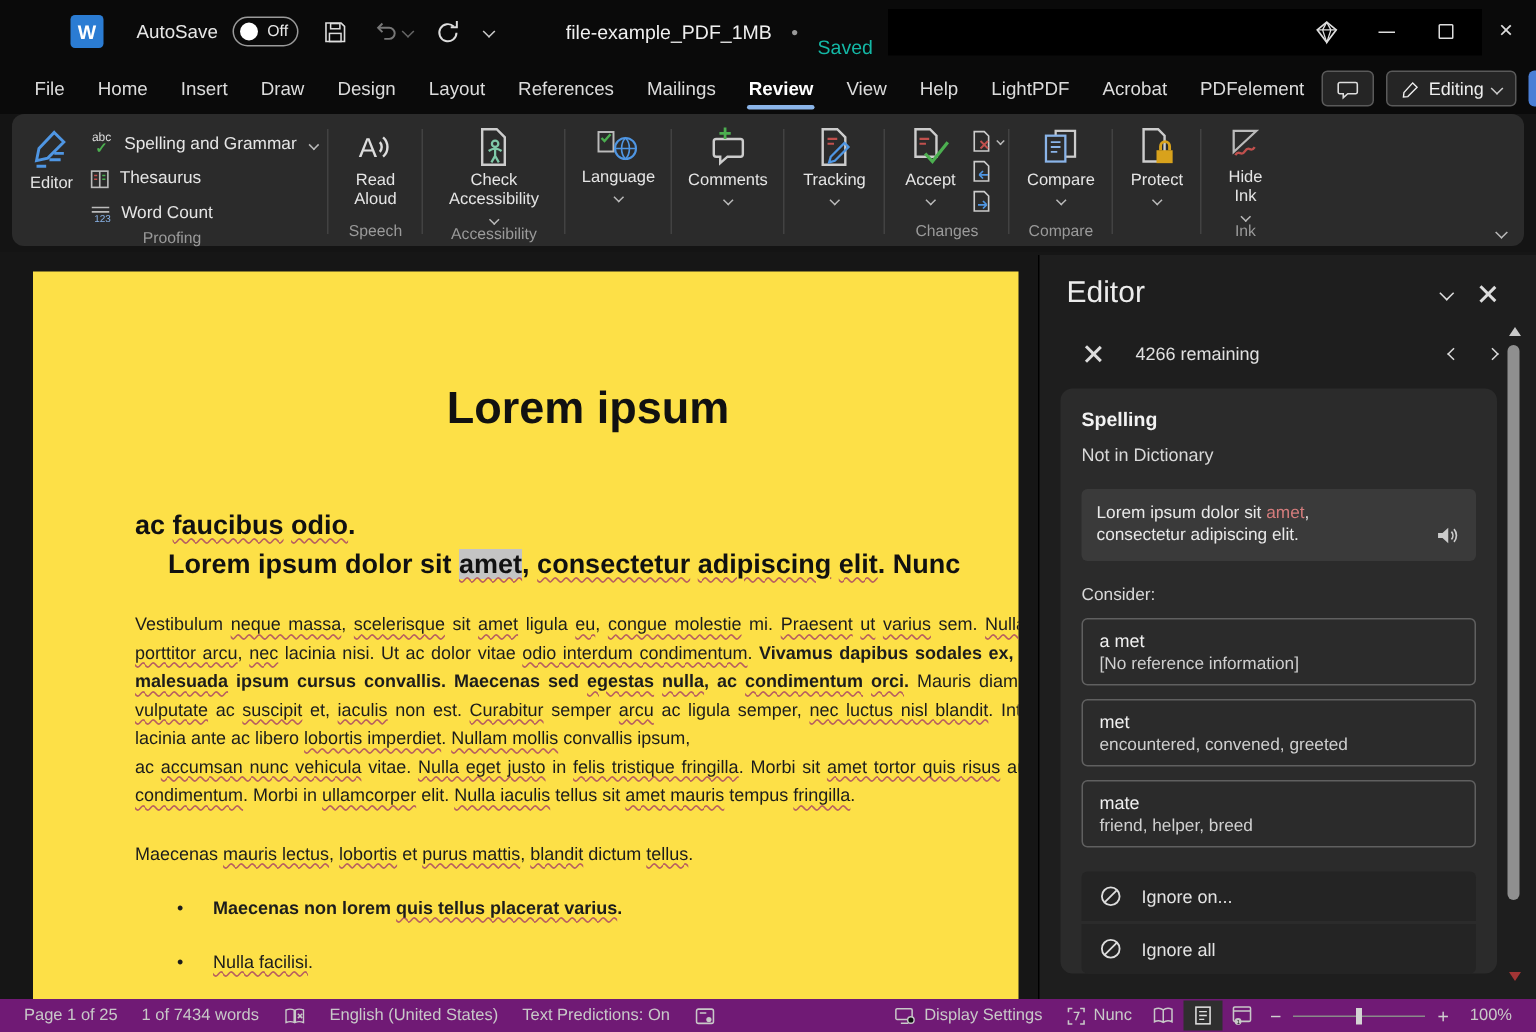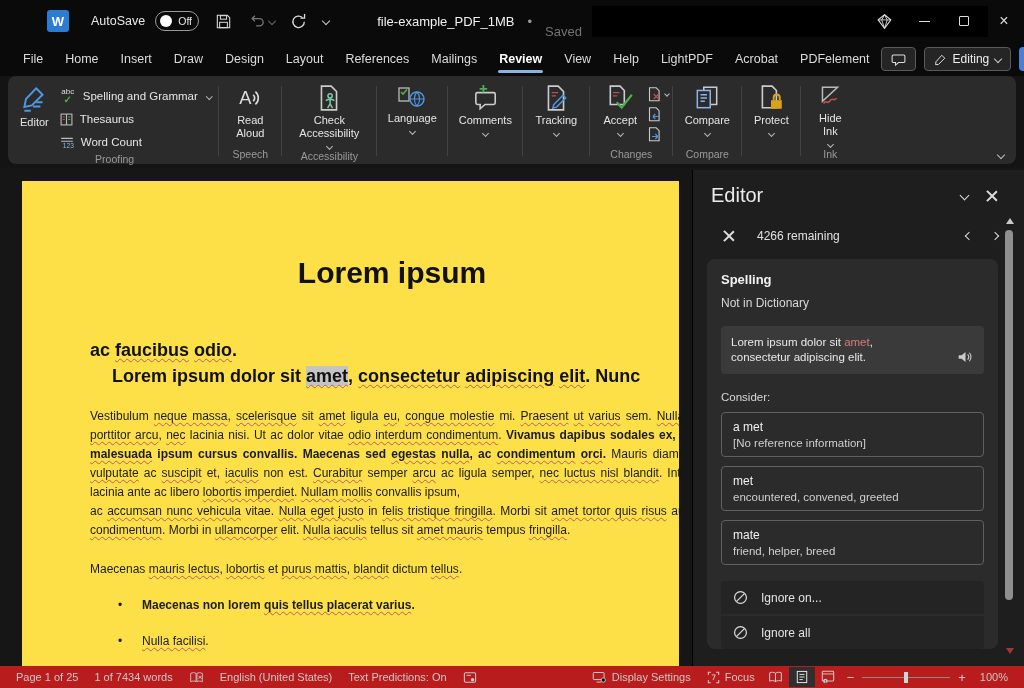--- a/index.html
+++ b/index.html
@@ -12,21 +12,21 @@
   .word-logo{width:22px;height:22px;margin-left:47px;background:#2b7cd3;border-radius:3px;color:#fff;font-weight:bold;font-size:13px;display:flex;align-items:center;justify-content:center;}
   .autosave-lbl{font-size:12.5px;color:#e8e8e8;margin-left:22px;}
   .toggle{margin-left:10px;width:44px;height:20px;border:1px solid #9a9a9a;border-radius:10px;display:flex;align-items:center;padding:0 4px;gap:6px;cursor:pointer;}
   .knob{width:12px;height:12px;border-radius:50%;background:#fff;}
   .toggle-state{font-size:10.5px;color:#e8e8e8;}
   .tb-ic{width:20px;height:20px;display:flex;align-items:center;justify-content:center;}
   .tb-gap{margin-left:14px;}
   .chev{display:inline-block;width:6px;height:6px;border-right:1.4px solid currentColor;border-bottom:1.4px solid currentColor;transform:rotate(45deg);}
   .chev-l{transform:rotate(135deg);} .chev-r{transform:rotate(-45deg);}
   .doc-title-wrap{display:flex;align-items:center;gap:13px;margin-left:48px;font-size:13px;color:#f0f0f0;cursor:pointer;}
-  .doc-status{color:#737373;margin-top:20px;} .dot-sep{color:#9a9a9a;}
+  .doc-status{color:#14b8a6;margin-top:20px;} .dot-sep{color:#9a9a9a;}
   .redacted{position:absolute;left:592px;top:6px;width:396px;height:31px;background:#000;}
   .search-btn{position:absolute;left:656px;top:10px;}
   .tb-right{position:absolute;right:0;top:0;height:42px;display:flex;align-items:center;}
   .win-btn{width:40px;height:42px;display:flex;align-items:center;justify-content:center;color:#ddd;cursor:pointer;}
   .minbar{width:11px;height:0;border-top:1.3px solid #ddd;}
   .maxbox{width:10px;height:10px;border:1.3px solid #ddd;border-radius:1px;}
   .closex{font-size:16px;line-height:1;}
 
   
   .tabrow{position:absolute;top:42px;left:0;right:0;height:34px;background:#0a0a0a;display:flex;align-items:center;padding-left:12px;}
@@ -97,21 +97,21 @@
   .actions{margin-top:16px;text-align:center;}
   .action-row{height:33px;background:#242424;display:flex;align-items:center;gap:13px;padding:0 12px;font-size:12px;color:#e2e2e2;cursor:pointer;}
   .action-row:first-child{border-radius:4px 4px 0 0;margin-bottom:2px;}
   .action-row:last-child{border-radius:0 0 4px 4px;}
   .pane-scroll{position:absolute;right:10px;top:48px;bottom:10px;width:9px;}
   .ps-up{position:absolute;top:0;left:1px;width:0;height:0;border-left:4px solid transparent;border-right:4px solid transparent;border-bottom:6px solid #c8c8c8;}
   .ps-thumb{position:absolute;top:12px;left:0;width:8px;height:370px;background:#8f8f8f;border-radius:4px;}
   .ps-down{position:absolute;bottom:2px;left:1px;width:0;height:0;border-left:4px solid transparent;border-right:4px solid transparent;border-top:6px solid #a23535;}
 
   
-  .statusbar{position:absolute;left:0;right:0;bottom:0;height:22px;background:#b91c1c;display:flex;align-items:center;font-size:11px;color:#c8c8c8;padding:0 8px;}
+  .statusbar{position:absolute;left:0;right:0;bottom:0;height:22px;background:#701a75;display:flex;align-items:center;font-size:11px;color:#c8c8c8;padding:0 8px;}
   .sb-item{padding:0 8px;height:22px;display:flex;align-items:center;gap:5px;cursor:pointer;white-space:nowrap;}
   .sb-right{margin-left:auto;display:flex;align-items:center;}
   .viewbtn{width:26px;height:20px;display:flex;align-items:center;justify-content:center;cursor:pointer;}
   .viewbtn.active{background:#2f2f2f;}
   .zoomslider{display:flex;align-items:center;gap:8px;margin:0 6px;}
   .zs-track{position:relative;width:88px;height:1px;background:#8a8a8a;}
   .zs-thumb{position:absolute;left:42px;top:-5px;width:4px;height:11px;background:#d4d4d4;cursor:pointer;}
   .zs-sign{font-size:13px;color:#cfcfcf;cursor:pointer;}
   svg{display:block;}
 </style>
@@ -558,21 +558,21 @@
             <path d="M5.5 13h6" stroke="#c8c8c8" stroke-width="1.2"></path>
             <circle cx="13.5" cy="10.5" r="2.6" fill="#101010" stroke="#c8c8c8" stroke-width="1.1"></circle>
           </svg>
         <span>Display Settings</span>
       </div>
       <div class="sb-item">
         <svg width="13" height="13" viewBox="0 0 15 15">
             <path d="M1.5 4.5v-3h3M10.5 1.5h3v3M13.5 10.5v3h-3M4.5 13.5h-3v-3" fill="none" stroke="#c8c8c8" stroke-width="1.2"></path>
             <path d="M5.5 4.5h4l-2.5 6" fill="none" stroke="#c8c8c8" stroke-width="1.1"></path>
           </svg>
-        <span>Focus</span>
+        <span>Nunc</span>
       </div>
       <div class="viewbtn">
         <svg width="15" height="12" viewBox="0 0 18 14">
             <path d="M9 2.5C7 1 4 1 2 2v10c2-1 5-1 7 .5 2-1.5 5-1.5 7-.5V2c-2-1-5-1-7 .5zM9 2.5v10.5" fill="none" stroke="#c8c8c8" stroke-width="1.2"></path>
           </svg>
       </div>
       <div class="viewbtn active">
         <svg width="12" height="14" viewBox="0 0 14 16">
             <rect x="1.5" y="1.5" width="11" height="13" fill="none" stroke="#e0e0e0" stroke-width="1.2"></rect>
             <path d="M4 5h6M4 8h6M4 11h4" stroke="#e0e0e0" stroke-width="1.1"></path>

